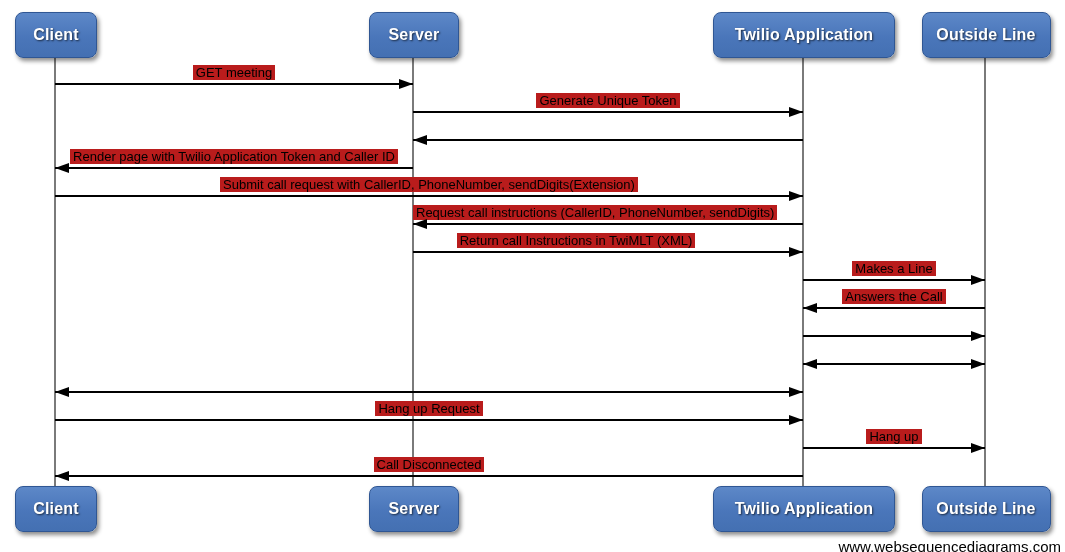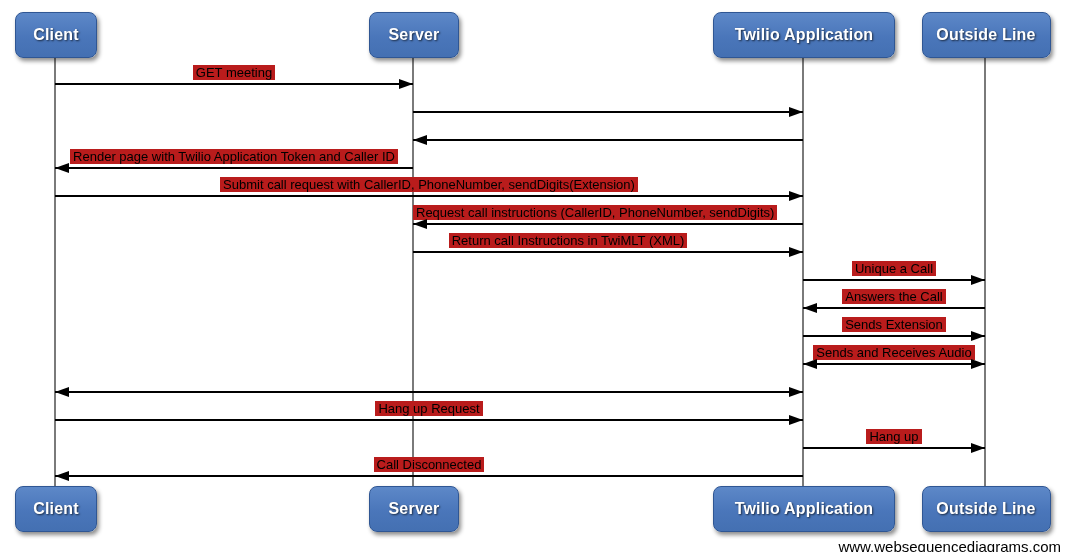--- a/index.html
+++ b/index.html
@@ -88,46 +88,45 @@
     <div class="lifeline" style="left: 984.25px; top: 34px; height: 474px;"></div>
     <div class="actor-box" style="left: 921.5px; top: 12px; width: 127px; height: 44px;">
       <span>Outside Line</span>
     </div>
     <div class="actor-box" style="left: 921.5px; top: 486px; width: 127px; height: 44px;">
       <span>Outside Line</span>
     </div>
     <div class="msg-label" style="left: 55px; width: 358px; top: 65px;"><span>GET meeting</span></div>
     <div class="msg-line" style="left: 55px; width: 358px; top: 83px;"></div>
     <div class="msg-head right" style="left: 399px; top: 79px;"></div>
+    <div class="msg-label" style="left: 413px; width: 390px; top: 93px;"><span>Generate Unique Token</span></div>
     <div class="msg-line" style="left: 413px; width: 390px; top: 111px;"></div>
     <div class="msg-head right" style="left: 789px; top: 107px;"></div>
     <div class="msg-line" style="left: 413px; width: 390px; top: 139px;"></div>
     <div class="msg-head left" style="left: 413px; top: 135px;"></div>
     <div class="msg-label" style="left: 55px; width: 358px; top: 149px;"><span>Render page with Twilio Application Token and Caller ID</span></div>
     <div class="msg-line" style="left: 55px; width: 358px; top: 167px;"></div>
     <div class="msg-head left" style="left: 55px; top: 163px;"></div>
     <div class="msg-label" style="left: 55px; width: 748px; top: 177px;"><span>Submit call request with CallerID, PhoneNumber, sendDigits(Extension)</span></div>
     <div class="msg-line" style="left: 55px; width: 748px; top: 195px;"></div>
     <div class="msg-head right" style="left: 789px; top: 191px;"></div>
     <div class="msg-label" style="left: 413px; width: 356px; top: 205px;"><span>Request call instructions (CallerID, PhoneNumber, sendDigits)</span></div>
     <div class="msg-line" style="left: 413px; width: 390px; top: 223px;"></div>
     <div class="msg-head left" style="left: 413px; top: 219px;"></div>
-    <div class="msg-label" style="left: 413px; width: 310px; top: 233px;"><span>Return call Instructions in TwiMLT (XML)</span></div>
+    <div class="msg-label" style="left: 413px; width: 310px; top: 233px; padding-left: 8px;"><span>Return call Instructions in TwiMLT (XML)</span></div>
     <div class="msg-line" style="left: 413px; width: 390px; top: 251px;"></div>
     <div class="msg-head right" style="left: 789px; top: 247px;"></div>
-    <div class="msg-label" style="left: 803px; width: 182px; top: 261px;"><span>Unique a Call</span></div>
+    <div class="msg-label" style="left: 803px; width: 182px; top: 261px;"><span>Makes a Line</span></div>
     <div class="msg-line" style="left: 803px; width: 182px; top: 279px;"></div>
     <div class="msg-head right" style="left: 971px; top: 275px;"></div>
     <div class="msg-label" style="left: 803px; width: 182px; top: 289px;"><span>Answers the Call</span></div>
     <div class="msg-line" style="left: 803px; width: 182px; top: 307px;"></div>
     <div class="msg-head left" style="left: 803px; top: 303px;"></div>
-    <div class="msg-label" style="left: 803px; width: 182px; top: 317px;"><span>Sends Extension</span></div>
     <div class="msg-line" style="left: 803px; width: 182px; top: 335px;"></div>
     <div class="msg-head right" style="left: 971px; top: 331px;"></div>
-    <div class="msg-label" style="left: 803px; width: 182px; top: 345px;"><span>Sends and Receives Audio</span></div>
     <div class="msg-line" style="left: 803px; width: 182px; top: 363px;"></div>
     <div class="msg-head right" style="left: 971px; top: 359px;"></div>
     <div class="msg-head left" style="left: 803px; top: 359px;"></div>
     <div class="msg-line" style="left: 55px; width: 748px; top: 391px;"></div>
     <div class="msg-head right" style="left: 789px; top: 387px;"></div>
     <div class="msg-head left" style="left: 55px; top: 387px;"></div>
     <div class="msg-label" style="left: 55px; width: 748px; top: 401px;"><span>Hang up Request</span></div>
     <div class="msg-line" style="left: 55px; width: 748px; top: 419px;"></div>
     <div class="msg-head right" style="left: 789px; top: 415px;"></div>
     <div class="msg-label" style="left: 803px; width: 182px; top: 429px;"><span>Hang up</span></div>

